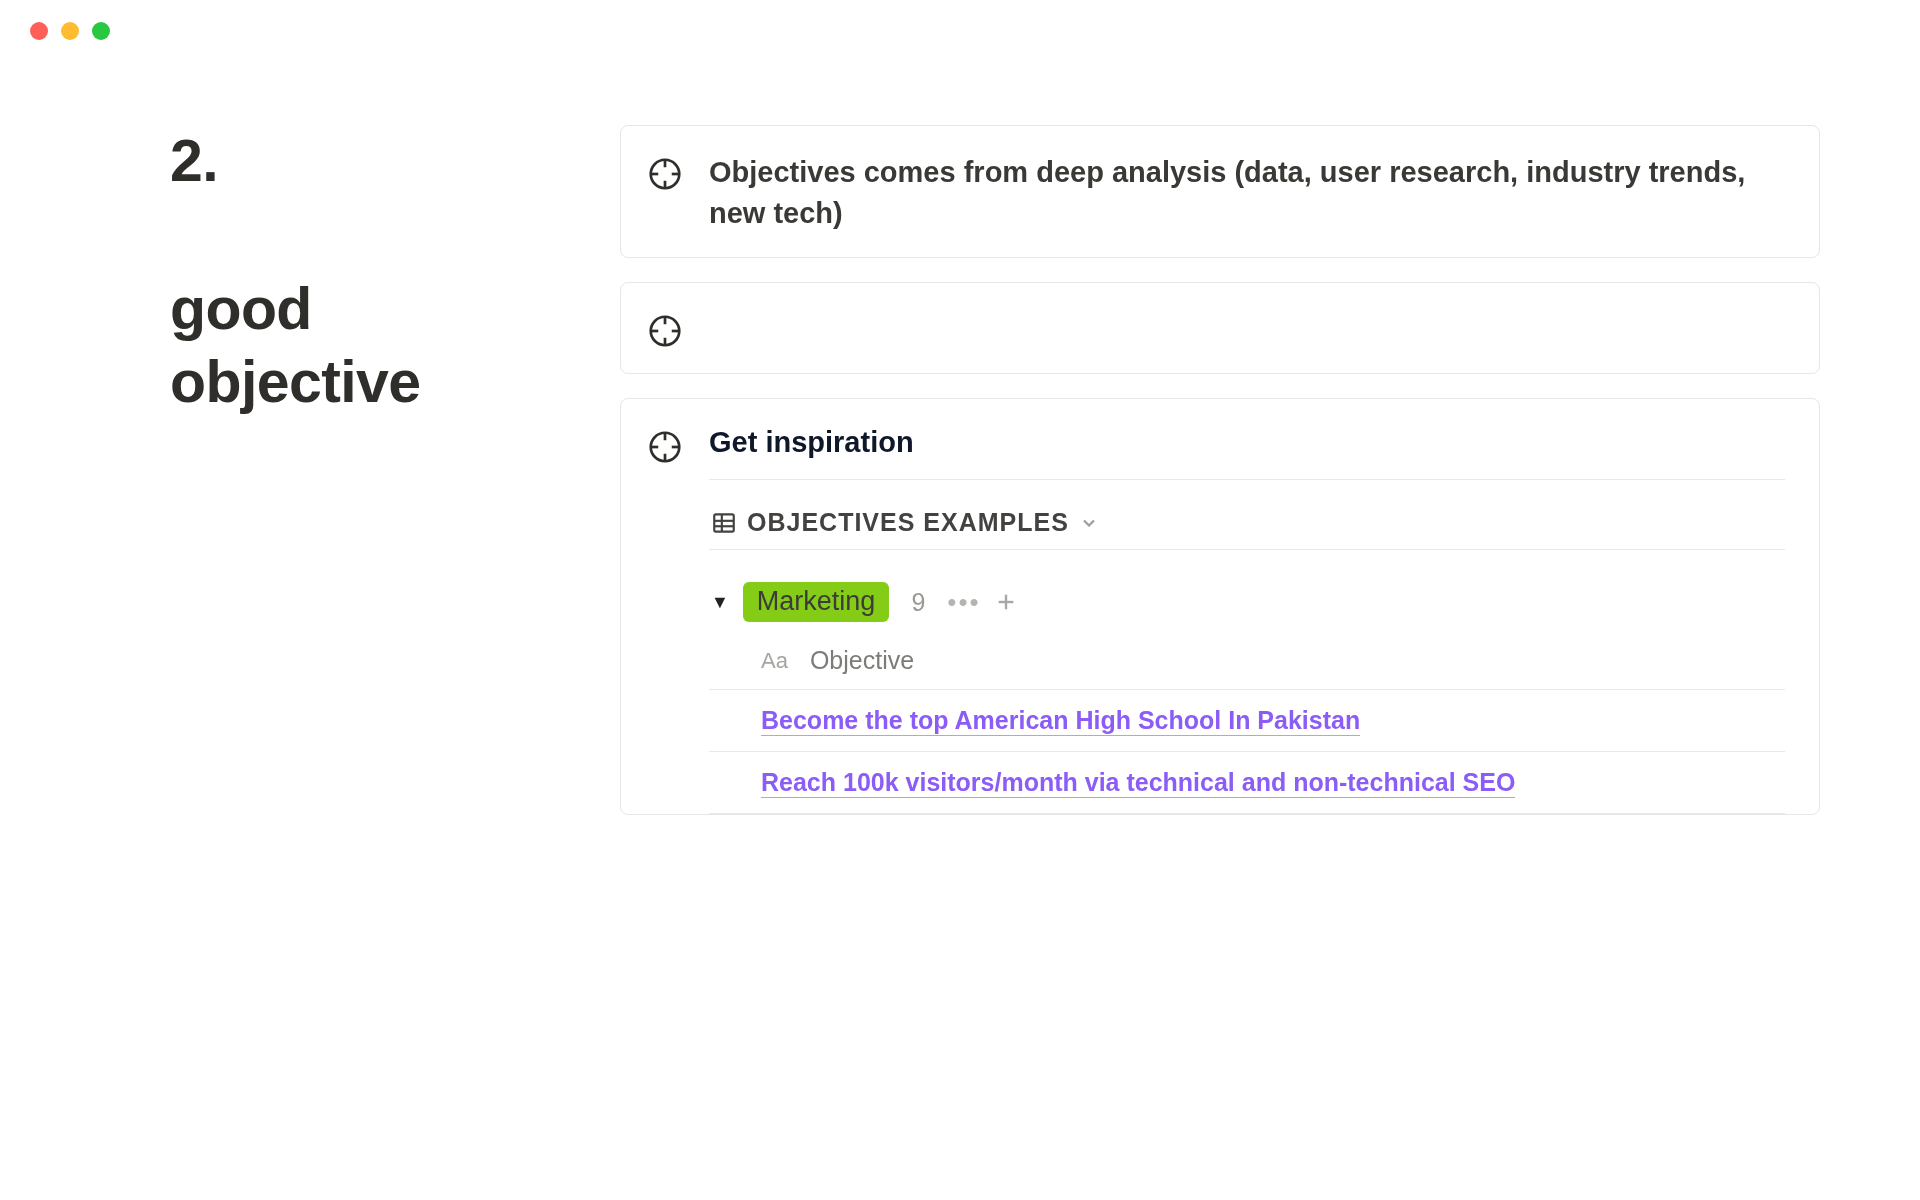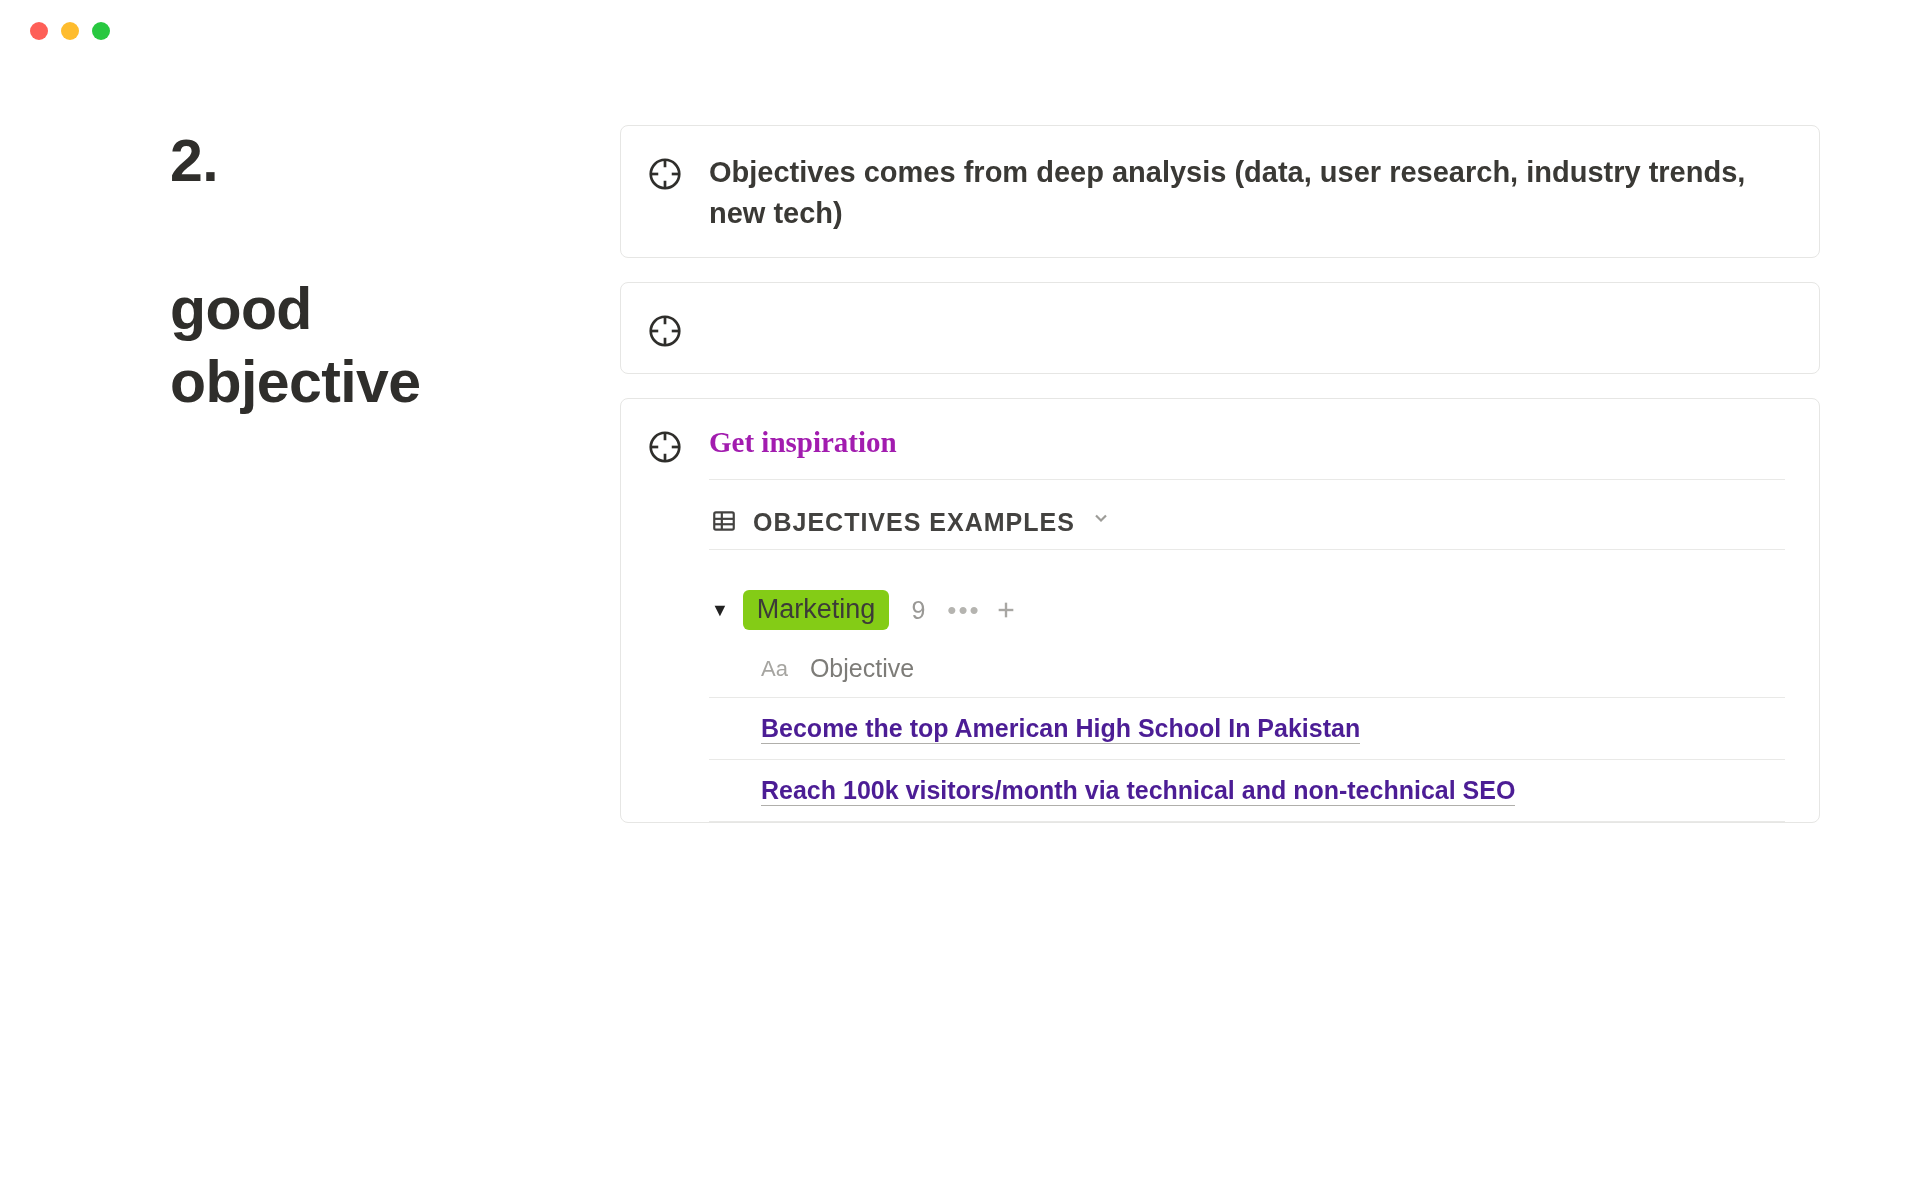--- a/index.html
+++ b/index.html
@@ -81,36 +81,36 @@
   }
   .card-db-header {
     display: flex;
     align-items: flex-start;
     gap: 26px;
     margin-bottom: 14px;
   }
   .card-db-title {
     font-size: 29px;
     font-weight: 600;
-    color: #a21caf;
+    color: #0f172a;
     padding-top: 3px;
-    font-family: Liberation Serif, serif;
   }
   .db-inner {
     padding-left: 62px;
   }
   .db-divider {
     border-top: 1.5px solid #e9e9e7;
     margin-bottom: 28px;
   }
 
   .db-view-row {
     display: flex;
-    gap: 16px;
-    margin-bottom: 24px;
+    align-items: center;
+    gap: 10px;
+    margin-bottom: 16px;
     padding: 0 4px 12px 2px;
     border-bottom: 1.5px solid #e9e9e7;
   }
   .table-icon { width: 26px; height: 26px; color: #434240; }
   .view-name {
     font-size: 25px;
     font-weight: 700;
     letter-spacing: 0.04em;
     color: #434240;
   }
@@ -148,21 +148,21 @@
     font-size: 25px;
     font-weight: 500;
   }
   .aa-icon { font-size: 22px; color: #a6a5a1; font-weight: 500; }
 
   .row {
     padding: 16px 4px 16px 52px;
     border-bottom: 1.5px solid #e9e9e7;
     font-size: 25px;
     font-weight: 600;
-    color: #4c1d95;
+    color: #8b5cf6;
   }
   .row span { border-bottom: 1.5px solid #b0afab; padding-bottom: 1px; }
 </style>
 </head>
 <body>
 
 <div class="window">
   <div class="traffic-lights">
     <div class="tl red"></div>
     <div class="tl yellow"></div>

